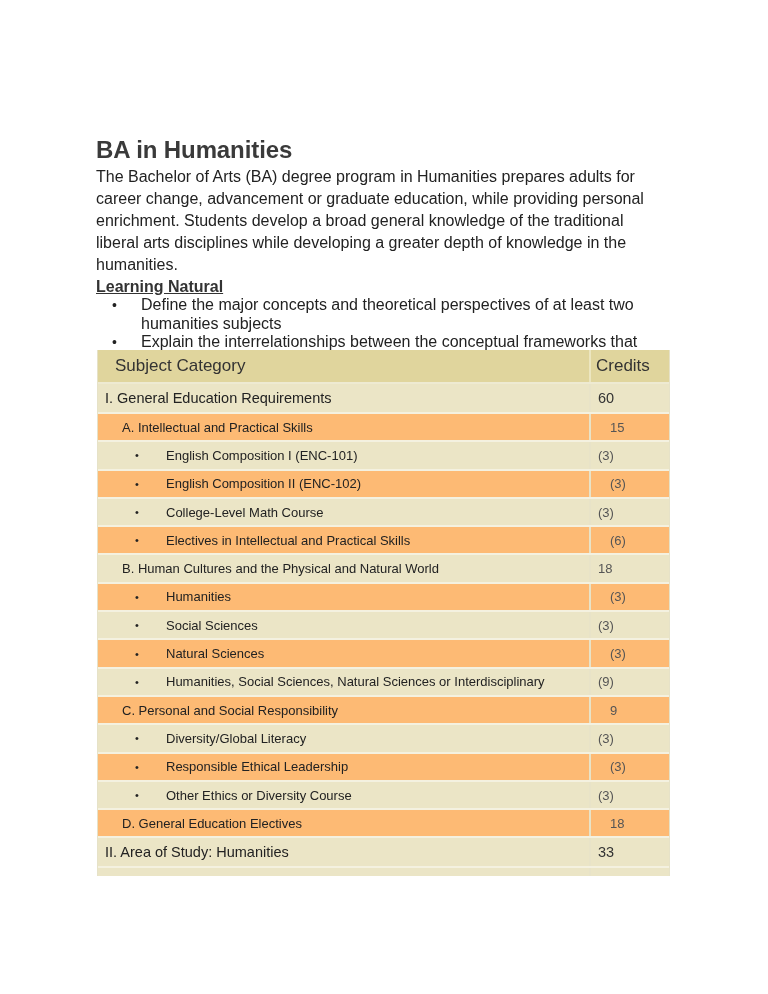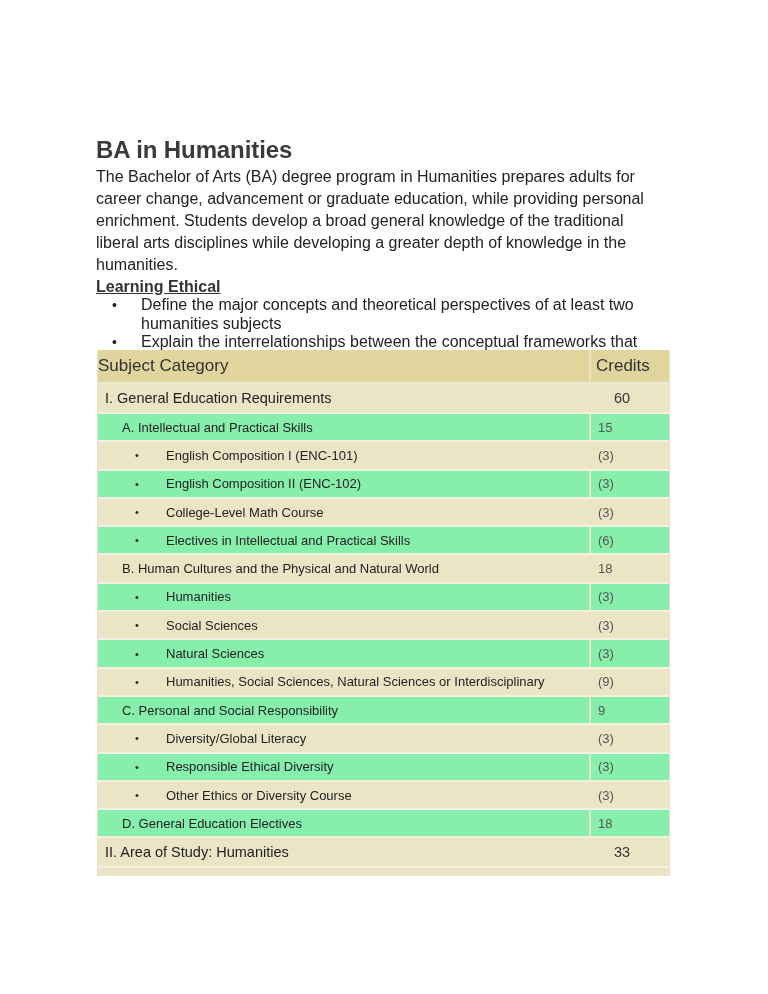--- a/index.html
+++ b/index.html
@@ -42,50 +42,50 @@
     .table {
       position: absolute; left: 97px; top: 350px; width: 573px;
       border-left: 1px solid #e6e2c8; border-right: 1px solid #e6e2c8;
     }
     .row {
       display: flex; height: 28.3px; border-bottom: 2px solid #f4f1e0;
       align-items: center;
     }
     .row.header { height: 34px; background: #e0d59d; border-bottom: 2px solid #eeead2; }
     .row.tan { background: #ebe5c6; }
-    .row.white { background: #86efac; }
-    .row.level1 { height: 30px; gap: 16px; }
+    .row.white { background: #fdba74; gap: 12px; }
+    .row.level1 { height: 30px; }
     .cell-subject {
       width: 493px; height: 100%; display: flex; align-items: center;
       border-right: 2px solid #e8e3c8;
     }
     .cell-credits {
       flex: 1; height: 100%; display: flex; align-items: center;
       padding-left: 7px; font-size: 13px; color: #555; border-radius: 12px;
     }
-    .row.header .cell-subject { font-size: 17px; padding-left: 0; color: #333; border-right: 2px solid #ece6c0; }
+    .row.header .cell-subject { font-size: 17px; padding-left: 17px; color: #333; border-right: 2px solid #ece6c0; }
     .row.header .cell-credits { font-size: 17px; color: #333; padding-left: 5px; }
     .row.level1 .cell-subject { font-size: 14.5px; padding-left: 7px; color: #222; }
     .row.level1 .cell-credits { font-size: 14.5px; color: #333; }
     .row.level2 .cell-subject { font-size: 13px; padding-left: 24px; color: #222; }
     .row.level3 .cell-subject { font-size: 13px; color: #222; padding-left: 0; }
     .row.level3 .bullet {
       display: inline-block; width: 68px; text-align: left; padding-left: 37px; font-size: 11px;
     }
     .row.req .cell-subject { width: 481px; }
     .row.partial { height: 8px; background: #ebe5c6; border-bottom: none; }
     .row.partial .cell-subject { height: 8px; }
   </style>
 </head>
 <body>
 
 <div class="page">
   <h1 class="title">BA in Humanities</h1>
   <p class="intro">The Bachelor of Arts (BA) degree program in Humanities prepares adults for career change, advancement or graduate education, while providing personal enrichment. Students develop a broad general knowledge of the traditional liberal arts disciplines while developing a greater depth of knowledge in the humanities.</p>
-  <div class="lo-heading">Learning Ethical</div>
+  <div class="lo-heading">Learning Natural</div>
   <ul class="lo-list">
     <li>
       <span class="bullet">•</span>
       <span>Define the major concepts and theoretical perspectives of at least two humanities subjects</span>
     </li>
     <li>
       <span class="bullet">•</span>
       <span>Explain the interrelationships between the conceptual frameworks that distinguish the humanities disciplines</span>
     </li>
     <li>
@@ -176,21 +176,21 @@
   <div class="row tan level3">
     <div class="cell-subject">
       <span class="bullet">•</span>
       <span>Diversity/Global Literacy</span>
     </div>
     <div class="cell-credits">(3)</div>
   </div>
   <div class="row white level3">
     <div class="cell-subject">
       <span class="bullet">•</span>
-      <span>Responsible Ethical Diversity</span>
+      <span>Responsible Ethical Leadership</span>
     </div>
     <div class="cell-credits">(3)</div>
   </div>
   <div class="row tan level3">
     <div class="cell-subject">
       <span class="bullet">•</span>
       <span>Other Ethics or Diversity Course</span>
     </div>
     <div class="cell-credits">(3)</div>
   </div>

